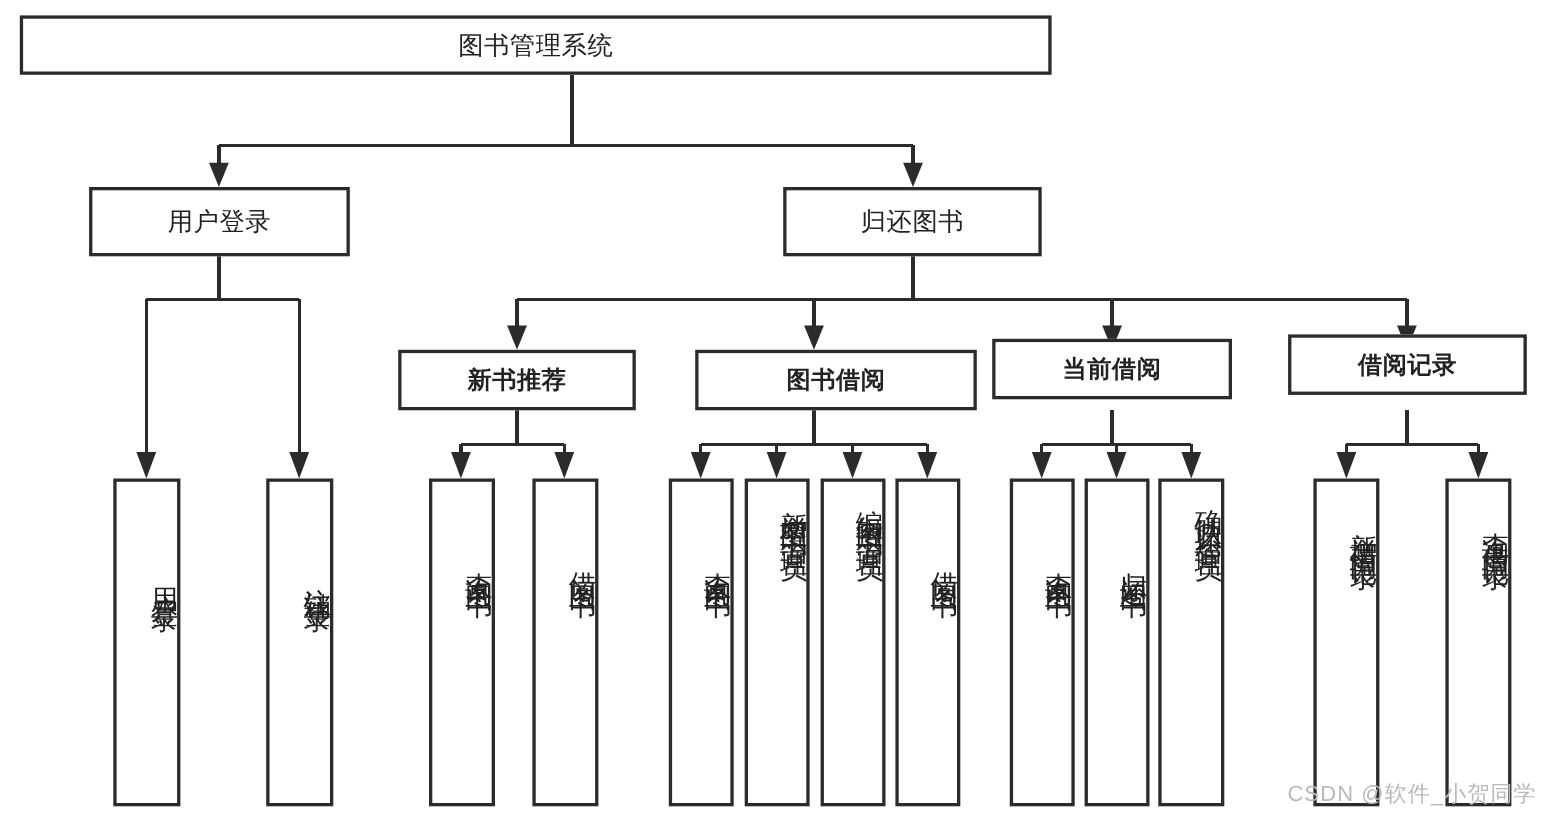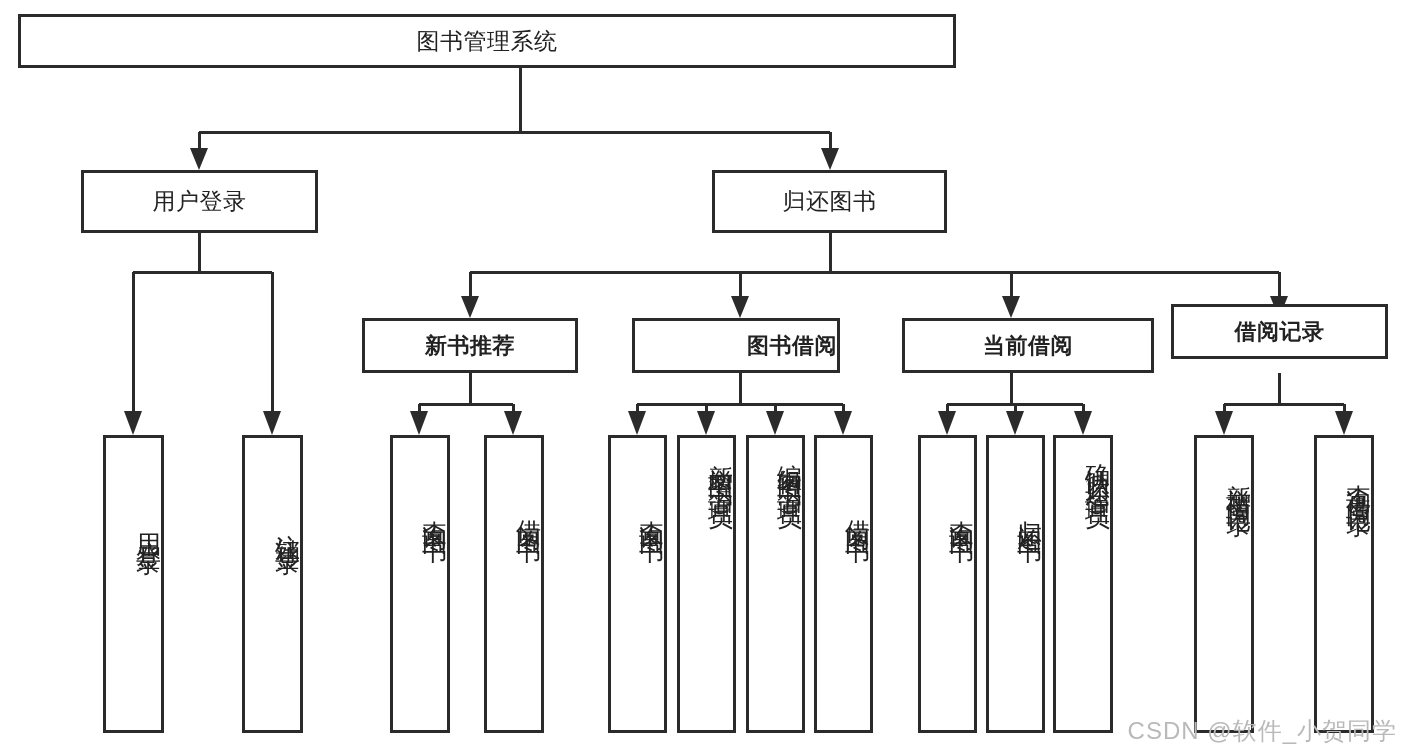--- a/index.html
+++ b/index.html
@@ -66,22 +66,22 @@
     white-space:nowrap;
     text-align:center;
     width:100%;
     display:block;
   }
 
   
   #watermark{
     position:absolute;
     right:8px;
-    bottom:0;
-    font-size:24px;
+    bottom:12px;
+    font-size:20px;
     color:#b9b9b9;
     letter-spacing:1px;
     z-index:5;
     white-space:nowrap;
   }
 </style>
 </head>
 <body>
 
 <div id="canvas">
@@ -156,24 +156,24 @@
   <div class="node lvl2" style="left:81px; top:170px; width:237px; height:63px;">
     <span class="label">用户登录</span>
   </div>
   <div class="node lvl2" style="left:712px; top:170px; width:235px; height:63px;">
     <span class="label">归还图书</span>
   </div>
 
   <div class="node lvl3" style="left:362px; top:318px; width:216px; height:55px;">
     <span class="label">新书推荐</span>
   </div>
-  <div class="node lvl3" style="left:632px; top:318px; width:208px; height:55px;justify-content:flex-end;">
+  <div class="node lvl3" style="left:632px; top:318px; width:256px; height:55px;">
     <span class="label">图书借阅</span>
   </div>
-  <div class="node lvl3" style="left:902px; top:318px; width:252px; height:55px;">
+  <div class="node lvl3" style="left:902px; top:308px; width:218px; height:55px;">
     <span class="label">当前借阅</span>
   </div>
   <div class="node lvl3" style="left:1171px; top:304px; width:217px; height:55px;">
     <span class="label">借阅记录</span>
   </div>
 
   <div class="node leaf" style="left:103px; top:435px; width:61px; height:298px; padding-top:76px;">
     <span class="label">用户登录</span>
   </div>
   <div class="node leaf" style="left:242px; top:435px; width:61px; height:298px; padding-top:76px;">

